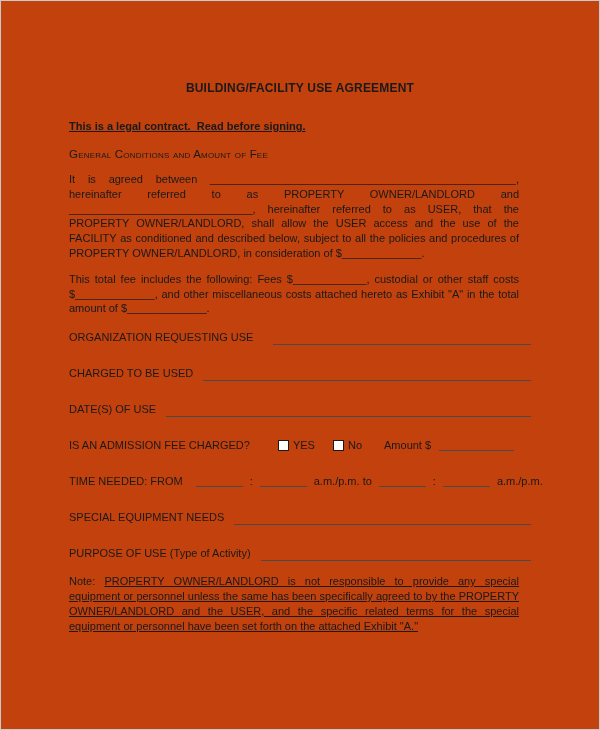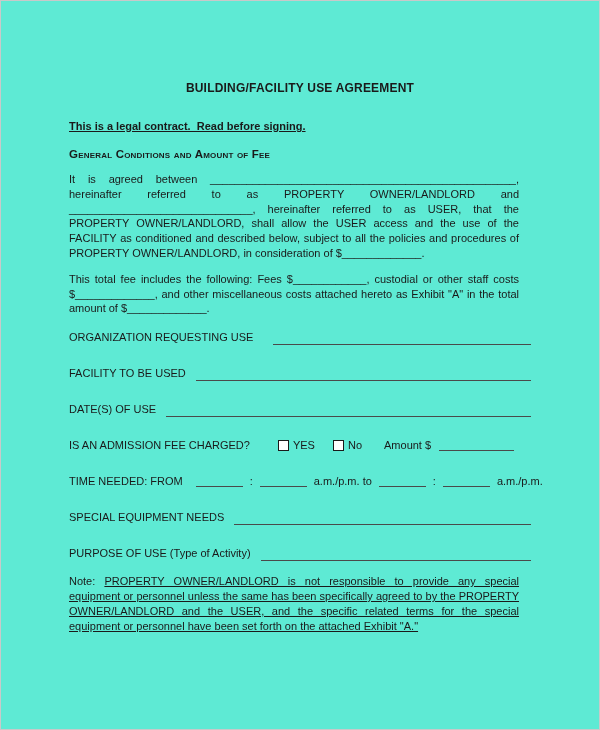--- a/index.html
+++ b/index.html
@@ -1,39 +1,39 @@
 <!DOCTYPE html>
 <html><head>
 <meta charset="utf-8">
 <style>
   * { box-sizing: border-box; }
   html, body { margin: 0; padding: 0; background: #ffffff; }
   .page {
     width: 600px; height: 730px;
-    background: #5eead4;
+    background: #c2410c;
     border: 1px solid #c9c9c9;
     font-family: "Liberation Sans", "DejaVu Sans", sans-serif;
     color: #1a1a1a;
     overflow: hidden;
   }
   .title {
     margin: 80px 0 0 0;
     font-size: 12px; line-height: 14px; font-weight: bold;
     text-align: center; letter-spacing: 0.2px;
   }
   .content { padding: 0 68px 0 68px; }
   .notice {
     margin: 24px 0 0 0;
     font-size: 11px; line-height: 14px; font-weight: bold;
     text-decoration: underline;
     white-space: pre-wrap;
   }
   .heading {
     margin: 15px 0 0 0;
-    font-size: 11.5px; line-height: 13px; font-weight: bold;
+    font-size: 11.5px; line-height: 13px; font-weight: normal;
     font-variant: small-caps; letter-spacing: 0.2px;
   }
   .para {
     margin: 11px 12px 0 0;
     font-size: 11px; line-height: 14.8px;
     text-align: justify;
     word-break: break-word;
   }
   .row {
     margin: 21px 0 0 0;
@@ -84,21 +84,21 @@
     <p class="para">It is agreed between __________________________________________________, hereinafter referred to as PROPERTY OWNER/LANDLORD and ______________________________, hereinafter referred to as USER, that the PROPERTY OWNER/LANDLORD, shall allow the USER access and the use of the FACILITY as conditioned and described below, subject to all the policies and procedures of PROPERTY OWNER/LANDLORD, in consideration of $_____________.</p>
 
     <p class="para">This total fee includes the following: Fees $____________, custodial or other staff costs $_____________, and other miscellaneous costs attached hereto as Exhibit "A" in the total amount of $_____________.</p>
 
     <div class="row first">
       <span class="lbl">ORGANIZATION REQUESTING USE</span>
       <span class="fill gap-lg"></span>
     </div>
 
     <div class="row">
-      <span class="lbl">FACILITY TO BE USED</span>
+      <span class="lbl">CHARGED TO BE USED</span>
       <span class="fill"></span>
     </div>
 
     <div class="row">
       <span class="lbl">DATE(S) OF USE</span>
       <span class="fill"></span>
     </div>
 
     <div class="row inline-row">
       <span class="lbl">IS AN ADMISSION FEE CHARGED?</span><span class="checkbox cb-yes"></span><span class="lbl cb-lbl">YES</span><span class="checkbox cb-no"></span><span class="lbl cb-lbl">No</span><span class="lbl amount-lbl">Amount $</span><span class="blank amount-blank"></span>

